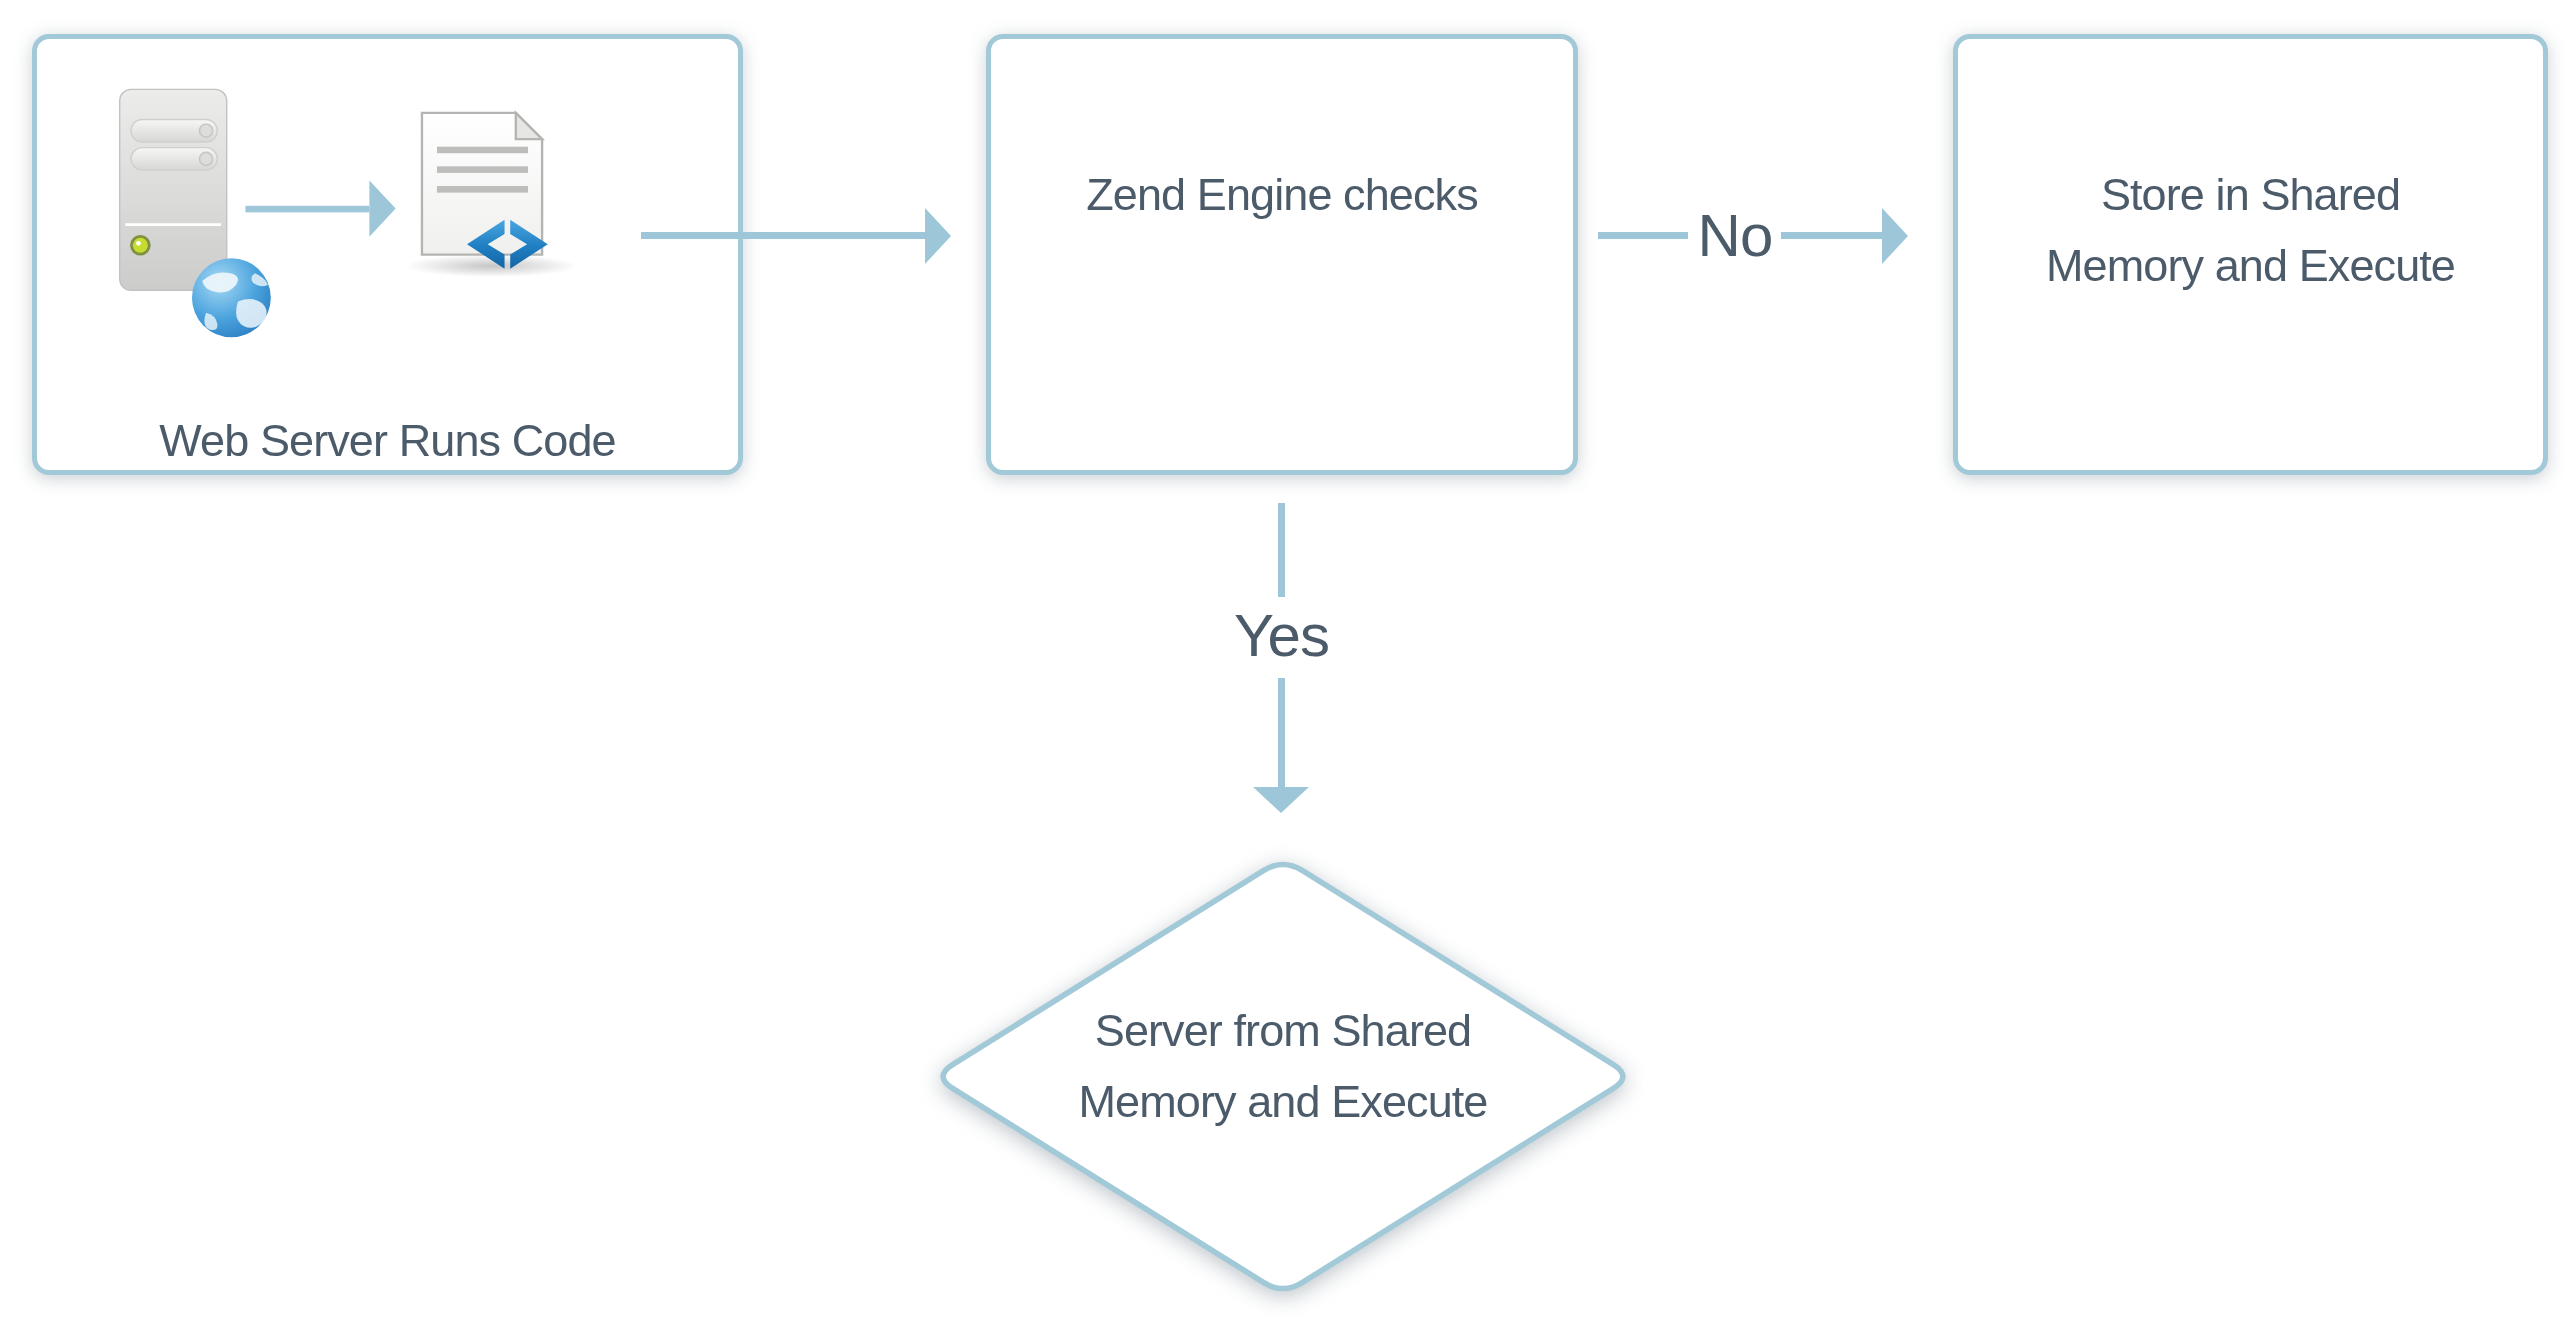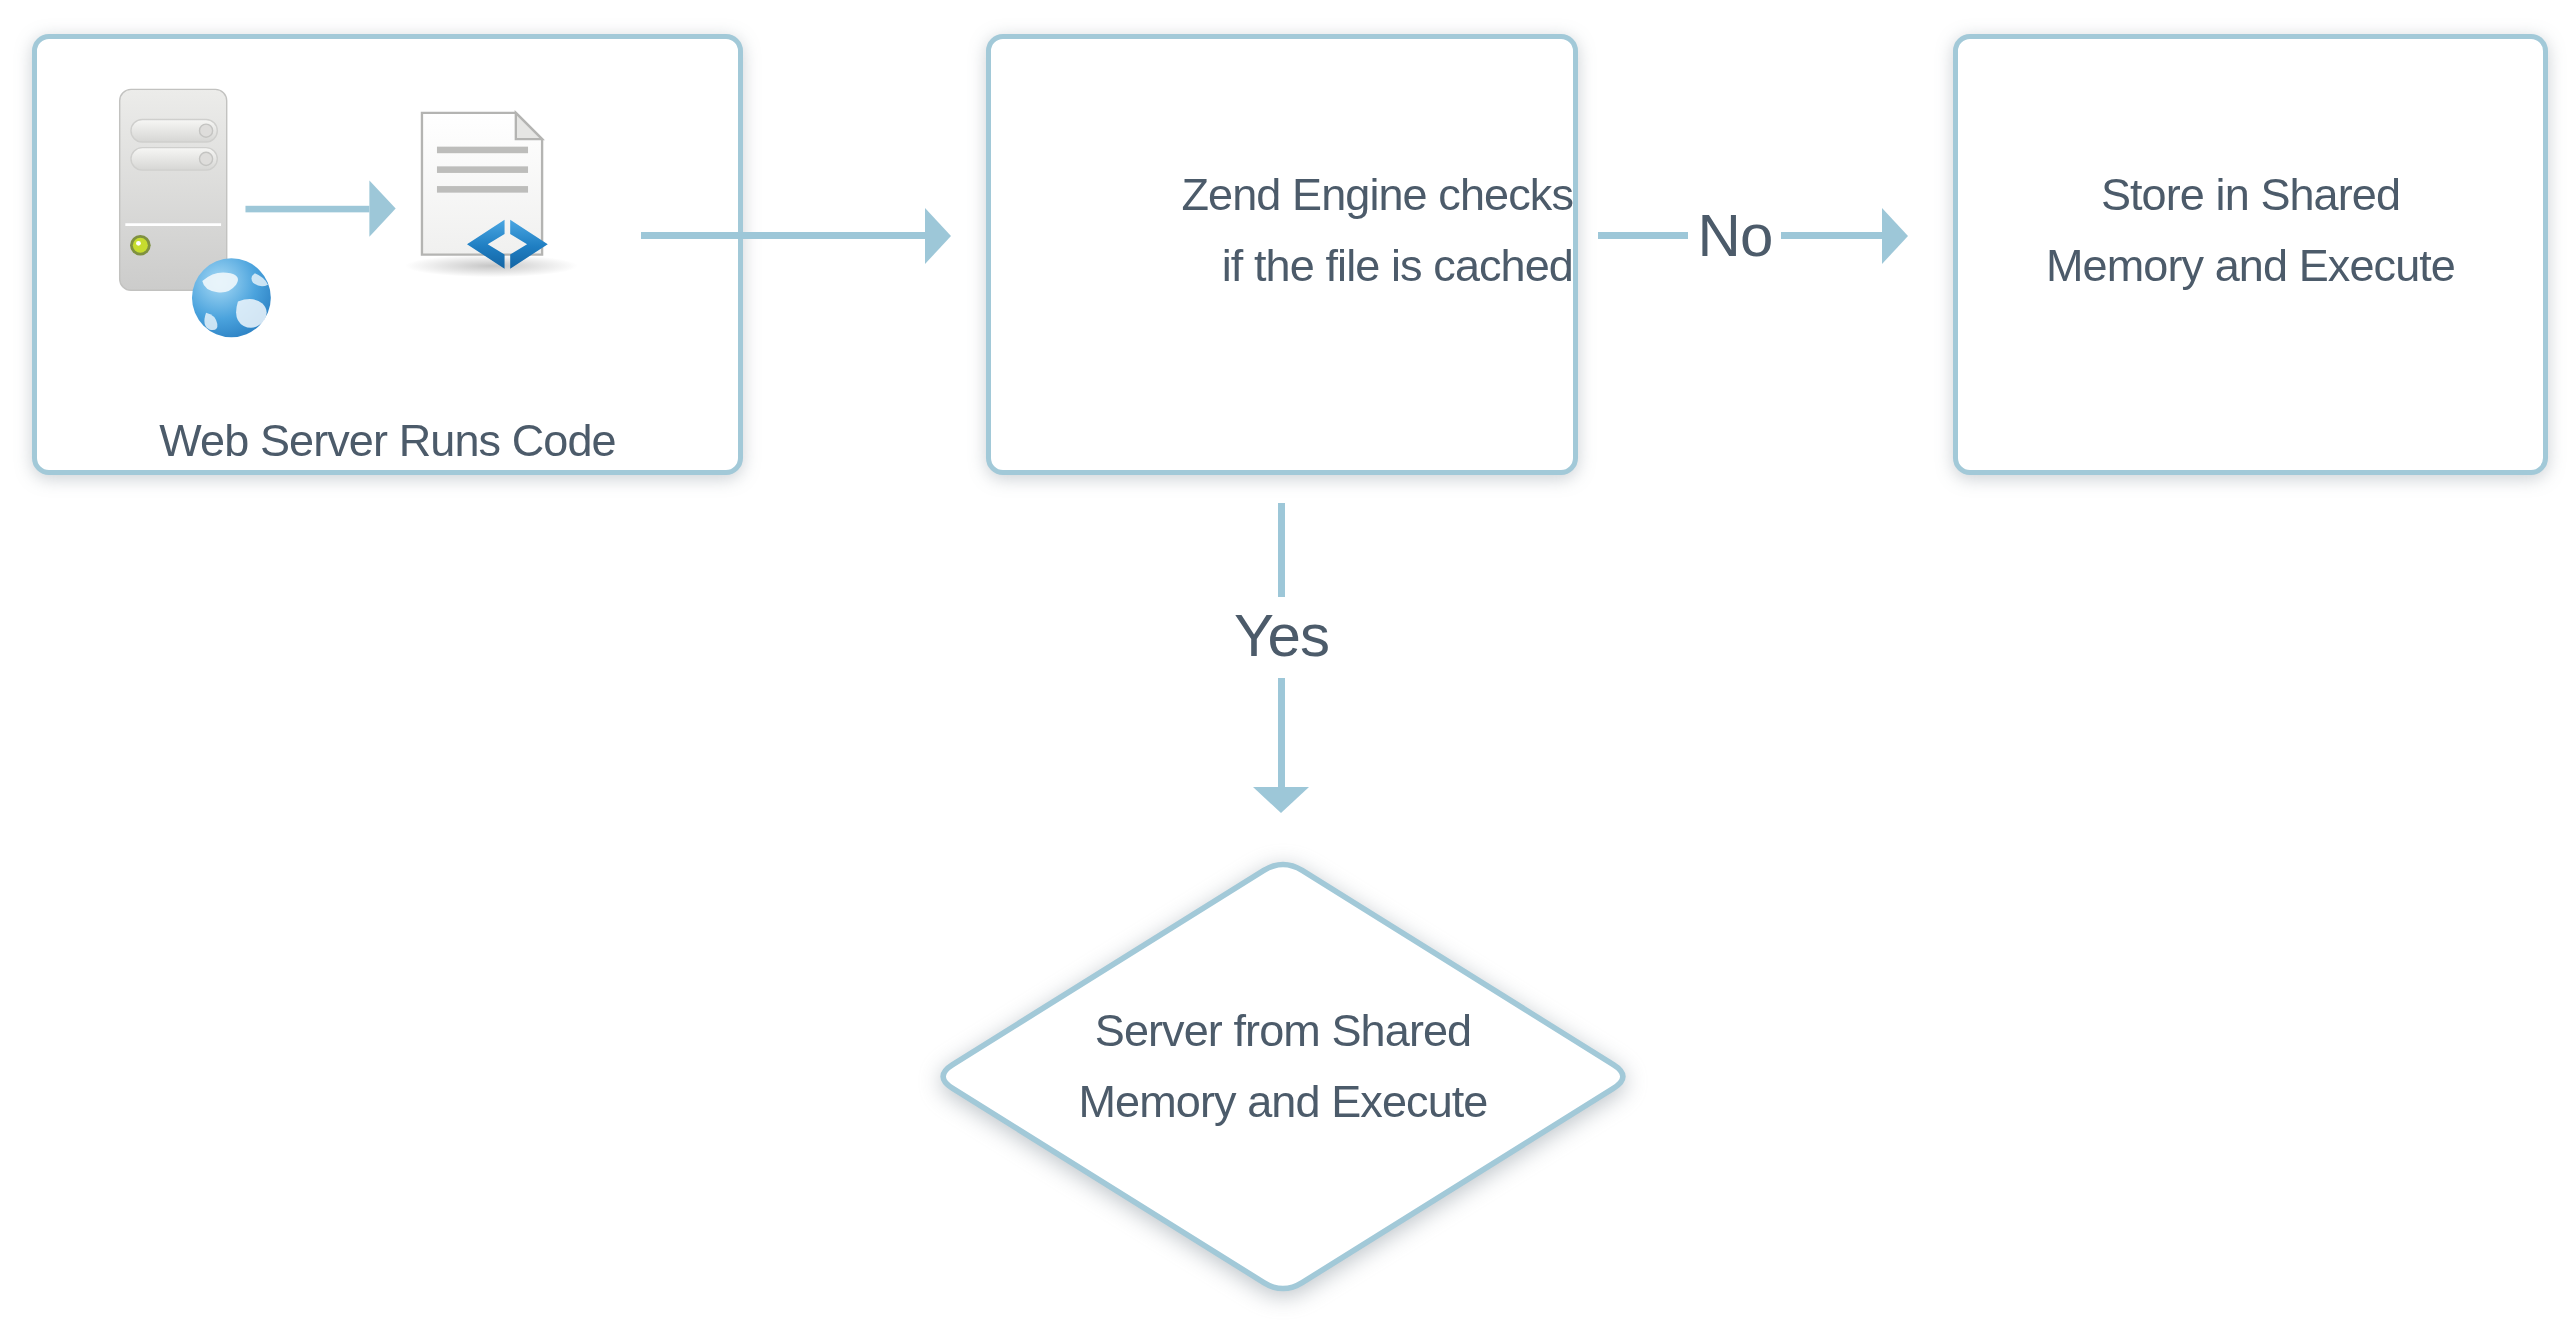--- a/index.html
+++ b/index.html
@@ -132,23 +132,22 @@
     </svg>
     <div class="node-text" style="top:366px;">
       <div>Web Server Runs Code</div>
     </div>
   </div>
 
   <div class="edge-line" style="left:641px;top:232px;width:284px;height:6.6px;"></div>
   <div class="arrow-right" style="left:925px;top:208px;"></div>
 
   <div class="node" style="left:986px;top:34px;width:592px;height:441px;">
-    <div class="node-text" style="top:120px;text-align:right;">
+    <div class="node-text" style="top:120px;">
       <div>Zend Engine checks</div>
-      <div>if the file is cached</div>
     </div>
   </div>
 
   <div class="edge-line" style="left:1598px;top:232px;width:90px;height:6.6px;"></div>
   <div class="edge-label" style="left:1689px;top:209px;width:92px;">No</div>
   <div class="edge-line" style="left:1781px;top:232px;width:101px;height:6.6px;"></div>
   <div class="arrow-right" style="left:1882px;top:208px;"></div>
 
   <div class="node" style="left:1953px;top:34px;width:595px;height:441px;">
     <div class="node-text" style="top:120px;text-align:center;">

